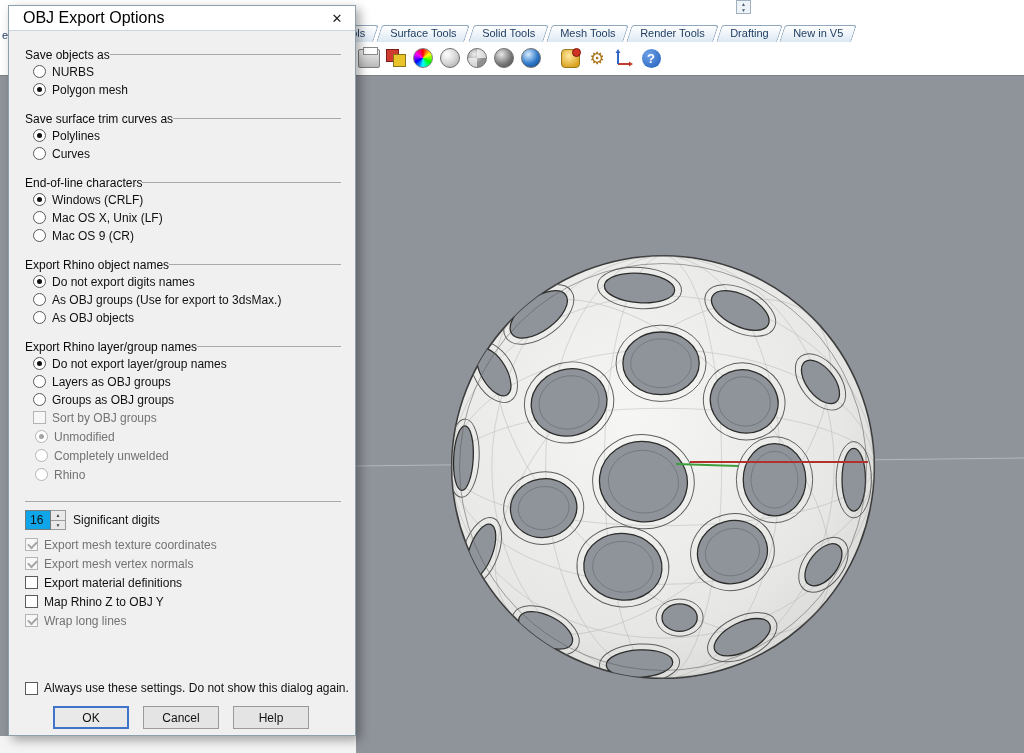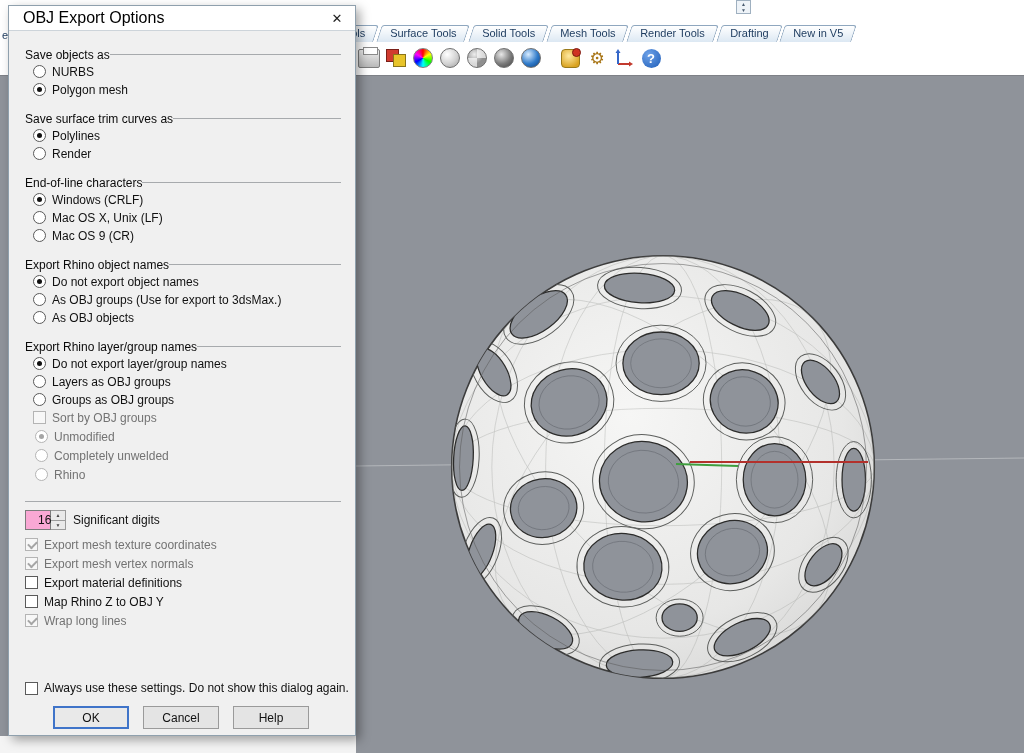--- a/index.html
+++ b/index.html
@@ -70,21 +70,21 @@
   .checkbox{width:13px;height:13px;border:1px solid #5a5a5a;background:#fff;position:relative;flex:0 0 13px}
   .checkbox.on::after{content:"";position:absolute;left:2px;top:2px;width:7px;height:4px;
                       border-left:2px solid #222;border-bottom:2px solid #222;transform:rotate(-45deg)}
   .row.dis{color:#737373}
   .row.dis .radio{border-color:#b4b4b4}
   .row.dis .radio.on::after{background:#a5a5a5}
   .row.dis .checkbox{border-color:#b4b4b4;background:#f7f7f7}
   .row.dis .checkbox.on::after{border-color:#a5a5a5}
   hr.full{border:none;height:1px;background:#a7aaad;margin:14px 0 8px}
   .digits{display:flex;align-items:center;margin:2px 0 8px}
-  .numbox{width:26px;height:20px;background:#f9a8d4;border:1px solid #7b7b7b;display:flex;align-items:center;padding-left:12px}
+  .numbox{width:26px;height:20px;background:#0ea5e9;border:1px solid #7b7b7b;display:flex;align-items:center;padding-left:4px}
   .spin{display:flex;flex-direction:column;width:15px;height:20px;border:1px solid #9b9b9b;border-left:none}
   .spin span{flex:1;font-size:5px;line-height:8px;text-align:center;background:#e9e9e9;color:#444}
   .spin span:first-child{border-bottom:1px solid #9b9b9b}
   .dlabel{margin-left:7px}
   .always-row{position:absolute;left:16px;bottom:40px;display:flex;align-items:center;gap:6px}
   .btnrow{position:absolute;left:44px;bottom:8px;display:flex;gap:14px}
   .btn{width:76px;height:23px;background:#e4e4e4;border:1px solid #9a9a9a;font-size:12px;
        display:flex;align-items:center;justify-content:center}
   .btn.default{border:2px solid #3f74c9;background:#e9e9e9}
 </style>
@@ -297,21 +297,21 @@
     <div class="sec">
       <span class="sec-lbl">Save surface trim curves as</span>
       <span class="sec-line"></span>
     </div>
     <div class="row ind">
       <span class="radio on"></span>
       <span>Polylines</span>
     </div>
     <div class="row ind">
       <span class="radio"></span>
-      <span>Render</span>
+      <span>Curves</span>
     </div>
 
     <div class="sec">
       <span class="sec-lbl">End-of-line characters</span>
       <span class="sec-line"></span>
     </div>
     <div class="row ind">
       <span class="radio on"></span>
       <span>Windows (CRLF)</span>
     </div>
@@ -323,21 +323,21 @@
       <span class="radio"></span>
       <span>Mac OS 9 (CR)</span>
     </div>
 
     <div class="sec">
       <span class="sec-lbl">Export Rhino object names</span>
       <span class="sec-line"></span>
     </div>
     <div class="row ind">
       <span class="radio on"></span>
-      <span>Do not export object names</span>
+      <span>Do not export digits names</span>
     </div>
     <div class="row ind">
       <span class="radio"></span>
       <span>As OBJ groups  (Use for export to 3dsMax.)</span>
     </div>
     <div class="row ind">
       <span class="radio"></span>
       <span>As OBJ objects</span>
     </div>
 

